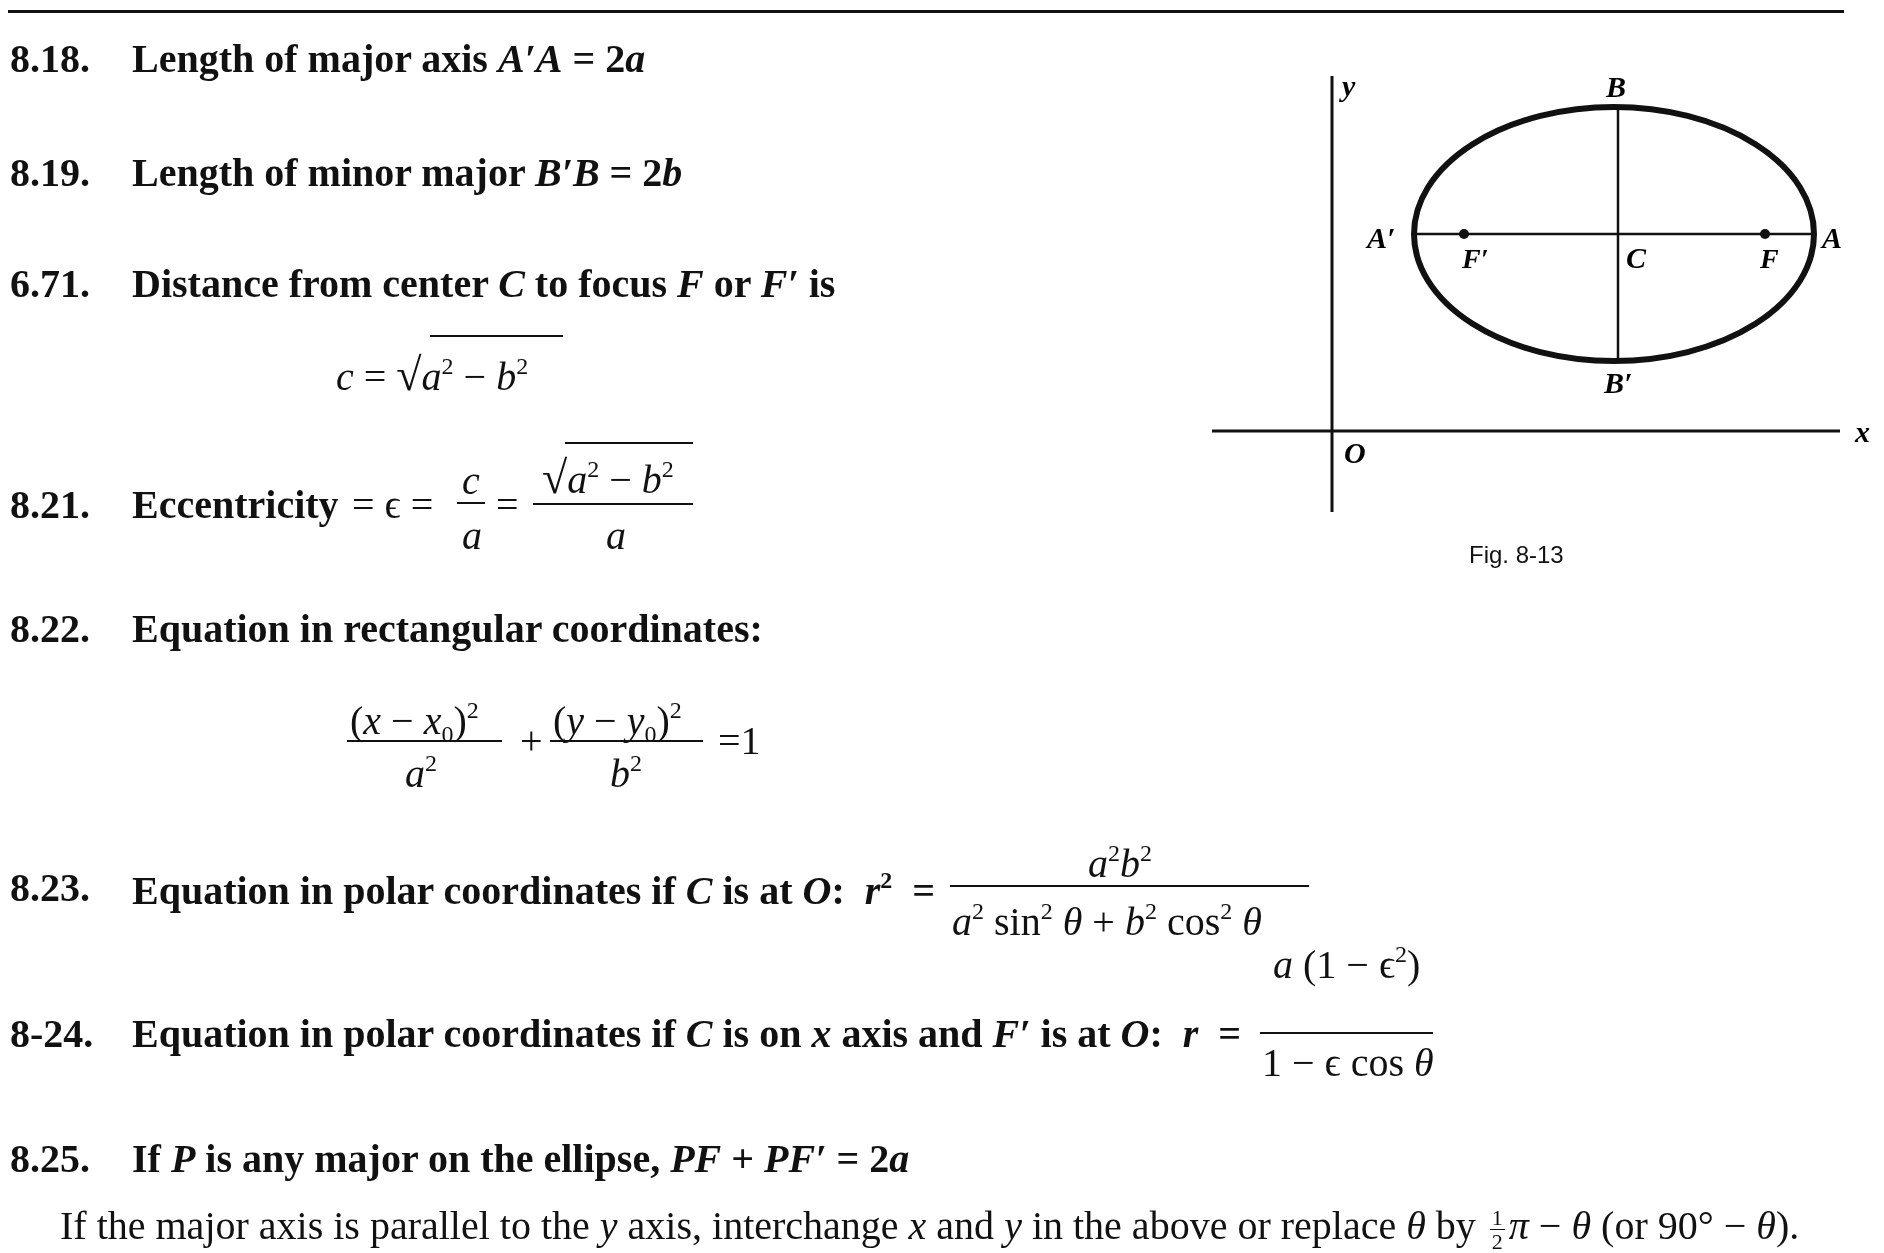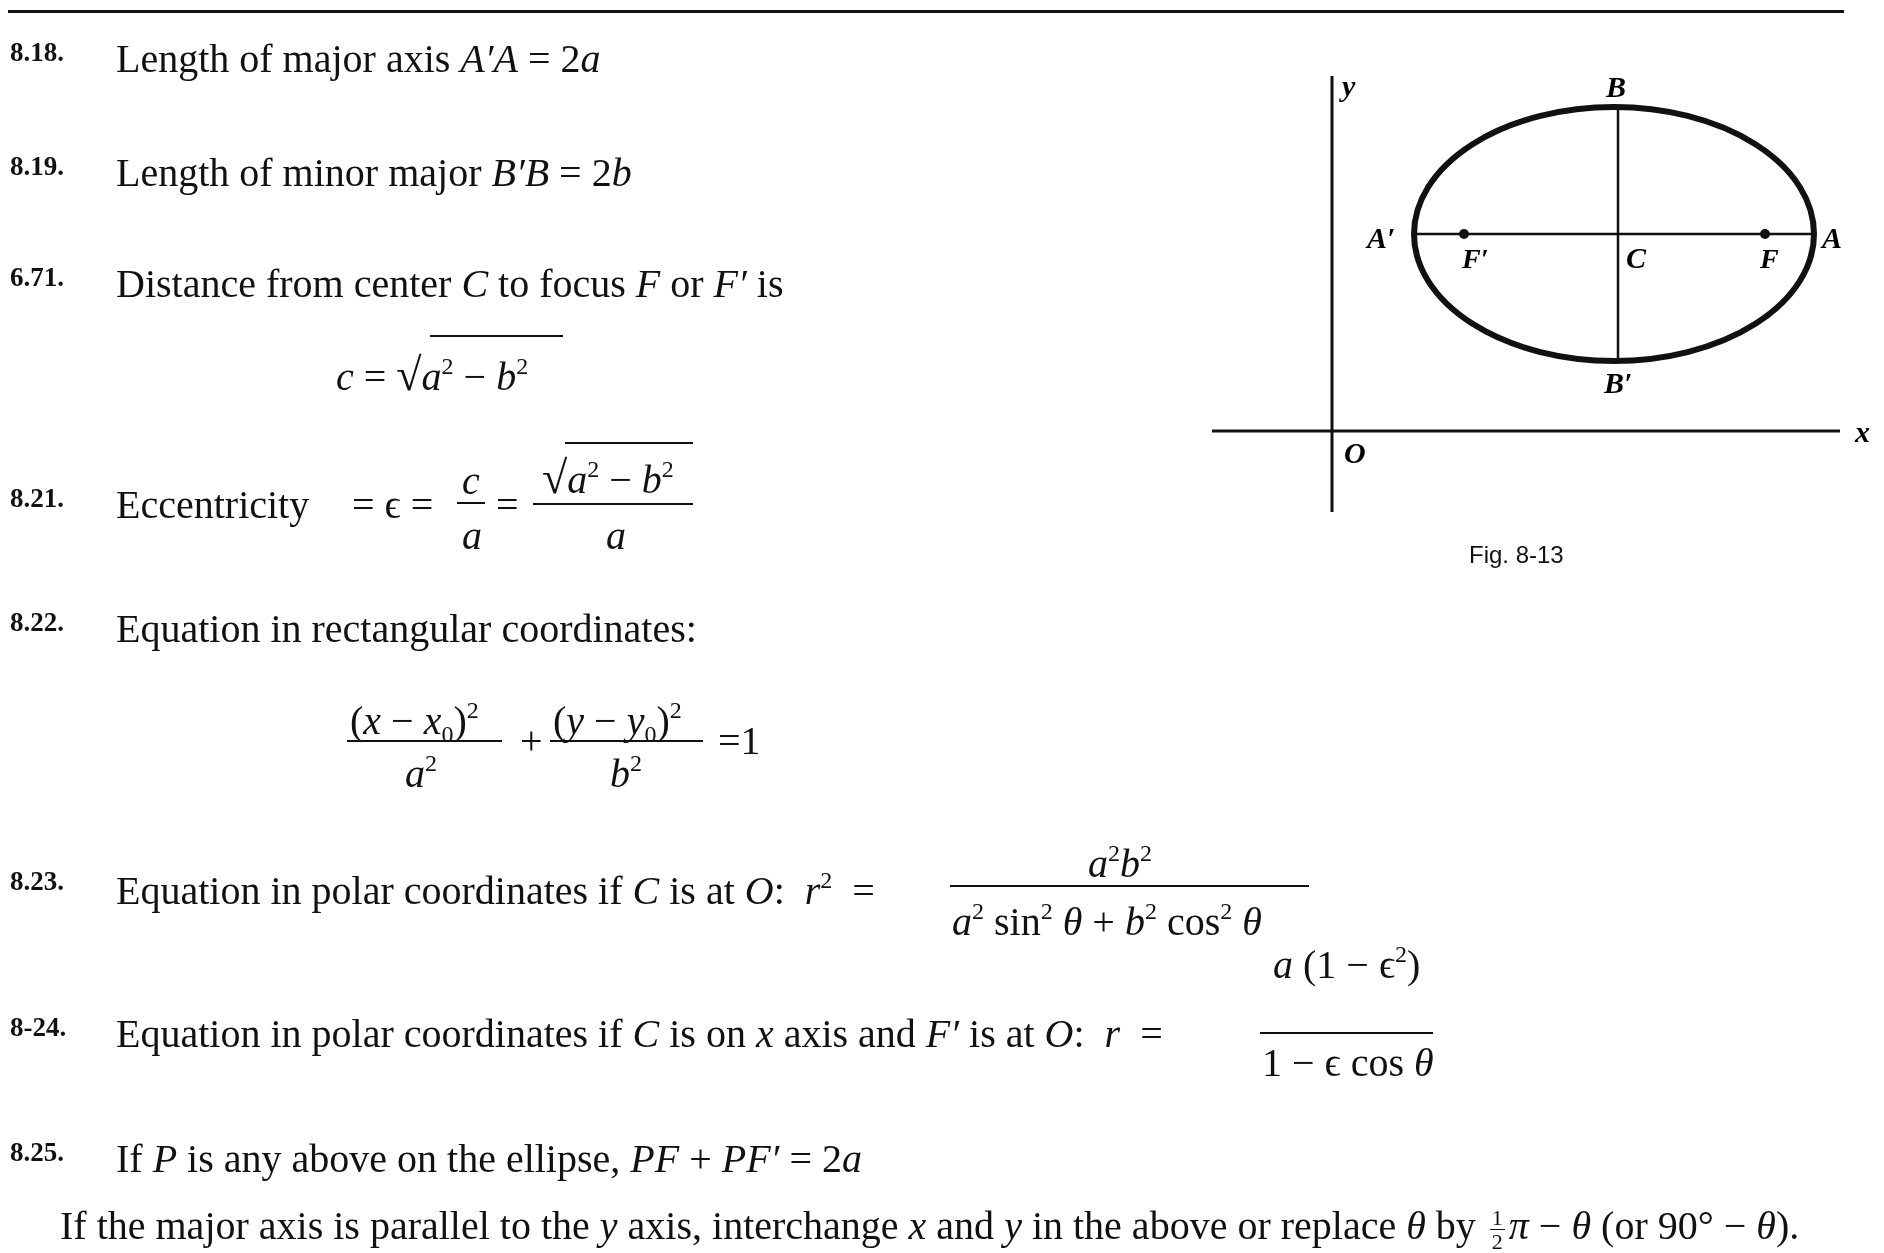--- a/index.html
+++ b/index.html
@@ -1,20 +1,20 @@
 <!DOCTYPE html>
 <html><head>
 <meta charset="utf-8">
 <style>
   html, body { margin:0; padding:0; background:#ffffff; }
   body { width:1884px; height:1253px; position:relative; overflow:hidden; color:#111; font-family:"Liberation Serif","DejaVu Serif",serif; }
   .abs { position:absolute; white-space:nowrap; }
   .rule { position:absolute; left:8px; width:1836px; top:10px; height:3px; background:#111; }
-  .num { position:absolute; left:10px; font-weight:bold; font-size:27px; line-height:1; }
-  .txt { position:absolute; left:116px; font-size:40px; line-height:1; }
+  .num { position:absolute; left:10px; font-weight:bold; font-size:40px; line-height:1; }
+  .txt { position:absolute; left:132px; font-size:40px; line-height:1;font-weight:bold; }
   .math { font-size:40px; line-height:1; }
   i, .it { font-style:italic; }
   .sup { font-size:24px; vertical-align:16px; }
   .sub { font-size:24px; vertical-align:-8px; }
   .bar { position:absolute; height:2px; background:#111; }
   .ov { position:absolute; height:2px; background:#111; }
   .caption { position:absolute; font-family:"Liberation Sans","DejaVu Sans",sans-serif; font-size:24px; }
   svg text { font-family:"Liberation Serif","DejaVu Serif",serif; font-style:italic; font-weight:bold; }
   .small-frac { display:inline-block; vertical-align:middle; text-align:center; font-size:22px; line-height:1.05; margin:0 4px; }
   .small-frac span { display:block; }
@@ -65,21 +65,21 @@
 <div class="bar" style="left:950px; top:885px; width:359px"></div>
 <div class="abs math" style="left:952px; top:899px"><i>a</i><span class="sup">2</span> sin<span class="sup">2</span> <i>θ</i> + <i>b</i><span class="sup">2</span> cos<span class="sup">2</span> <i>θ</i></div>
 
 <div class="num" style="top:1014px">8-24.</div>
 <div class="txt" style="top:1014px"><span>Equation in polar coordinates if </span><i>C</i><span> is on </span><i>x</i><span> axis and </span><i>F′</i><span> is at </span><i>O</i>:&nbsp; <i>r</i> &nbsp;=</div>
 <div class="abs math" style="left:1273px; top:942px"><i>a</i> (1 − ϵ<span class="sup">2</span>)</div>
 <div class="bar" style="left:1260px; top:1032px; width:173px"></div>
 <div class="abs math" style="left:1262px; top:1043px">1 − ϵ cos <i>θ</i></div>
 
 <div class="num" style="top:1139px">8.25.</div>
-<div class="txt" style="top:1139px"><span>If </span><i>P</i><span> is any above on the ellipse, </span><i>PF</i> + <i>PF′</i> = 2<i>a</i></div>
+<div class="txt" style="top:1139px"><span>If </span><i>P</i><span> is any major on the ellipse, </span><i>PF</i> + <i>PF′</i> = 2<i>a</i></div>
 
 <div class="abs" style="left:60px; top:1206px; font-size:40px; line-height:1;"><span>If the major axis is parallel to the </span><i>y</i><span> axis, interchange </span><i>x</i><span> and </span><i>y</i><span> in the above or replace </span><i>θ</i><span> by </span><span class="small-frac"><span class="n">1</span><span>2</span></span><i>π</i> − <i>θ</i><span> (or 90° − </span><i>θ</i><span>).</span></div>
 
 <svg class="abs" style="left:0; top:0" width="1884" height="1253">
 
   <line x1="1212" y1="431" x2="1840" y2="431" stroke="#111" stroke-width="3"></line>
   <line x1="1332" y1="76" x2="1332" y2="512" stroke="#111" stroke-width="3"></line>
 
   <ellipse cx="1614" cy="234" rx="200" ry="127" fill="none" stroke="#111" stroke-width="6"></ellipse>
 

